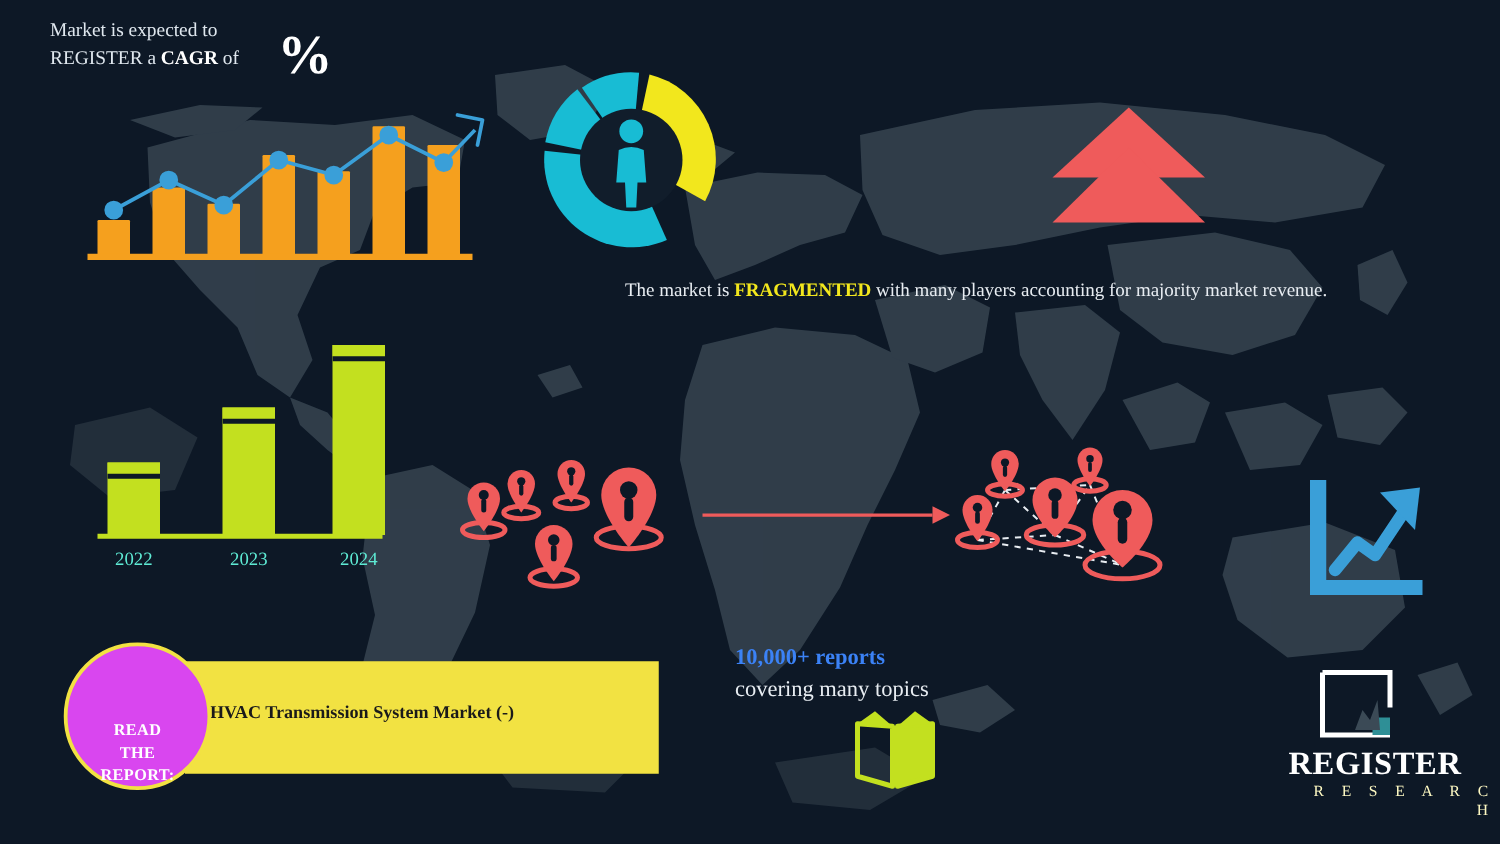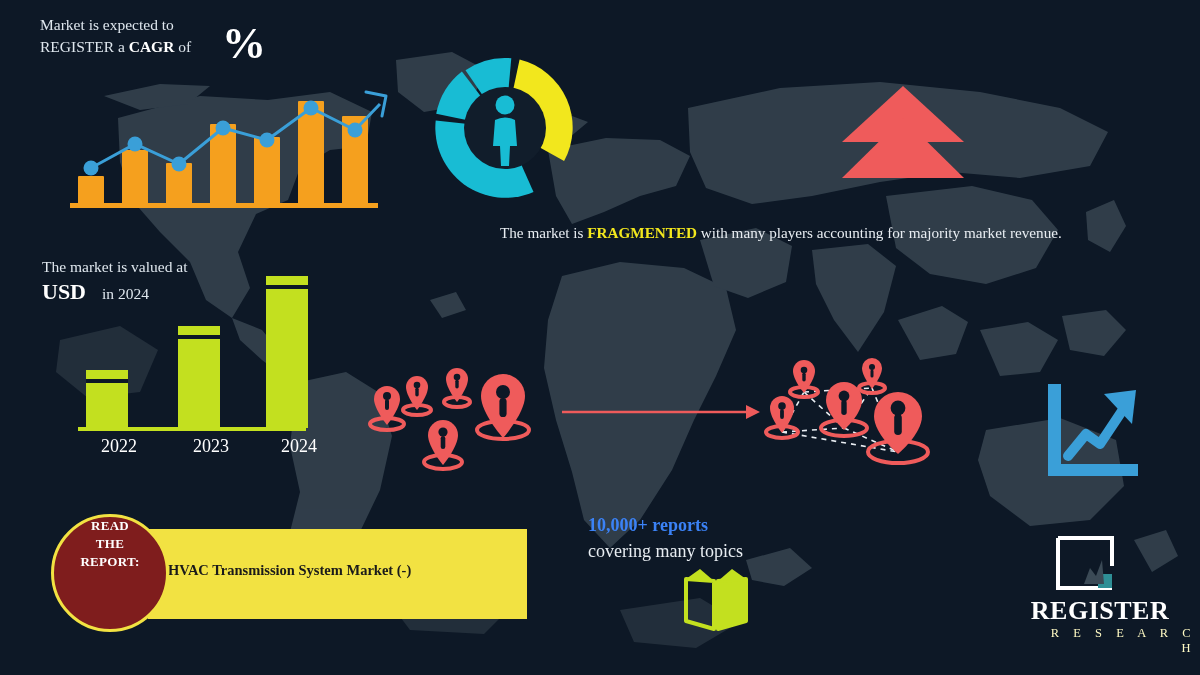--- a/index.html
+++ b/index.html
@@ -44,21 +44,21 @@
   #vb-in { font-size:15.5px; color:#dfe7ee; margin-left:16px; }
 
   
   #green-chart { position:absolute; left:78px; top:270px; width:250px; height:165px; z-index:4; }
   .gbar { position:absolute; bottom:7px; background:#c3e01f; width:42px; }
   .gbar .gbar-cap {
     position:absolute; left:0; right:0; top:0; height:13px;
     background:#c3e01f; border-bottom:4px solid #0d1826;
   }
   #green-axis { position:absolute; left:0; bottom:4px; height:4px; width:228px; background:#c3e01f; }
-  .gyear { position:absolute; bottom:-22px; font-size:18px; color:#ffffff; width:60px; text-align:right; }
+  .gyear { position:absolute; bottom:-22px; font-size:15px; color:#5eead4; width:60px; text-align:center; }
 
   
   #growth-chart { position:absolute; left:70px; top:82px; width:320px; height:128px; z-index:4; }
   .obar { position:absolute; bottom:6px; background:#f5a01e; width:26px; border-radius:1px; }
   #orange-axis { position:absolute; left:0; bottom:2px; height:5px; width:308px; background:#f5a01e; }
 
   
   #donut { position:absolute; left:425px; top:48px; width:160px; height:160px; z-index:4; }
 
   
@@ -74,22 +74,22 @@
   #read-report-bar {
     position:absolute; left:148px; top:529px; width:379px; height:90px;
     background:#f2e242; z-index:4;
   }
   #read-report-title {
     position:absolute; left:168px; top:562px; width:350px;
     font-size:14.5px; font-weight:bold; color:#1a1a1a; z-index:6;
   }
   #read-circle {
     position:absolute; left:51px; top:514px; width:118px; height:118px;
-    border-radius:50%; background:#7f1d1d; border:3px solid #f2e242;
-    z-index:7; display:flex; align-items:flex-start; justify-content:center;
+    border-radius:50%; background:#d946ef; border:3px solid #f2e242;
+    z-index:7; display:flex; align-items:flex-end; justify-content:center;
   }
   #read-circle-label {
     font-size:13px; font-weight:bold; color:#ffffff; text-align:center;
     line-height:18px; letter-spacing:.3px; white-space:pre-line;
   }
 
   
   #reports-block { position:absolute; left:588px; top:512px; width:260px; z-index:5; }
   #reports-l1, #reports-l2 { font-size:18px; color:#e8edf2; line-height:26px; }
   #reports-l1 { font-weight:bold; color:#3b82f6; }
@@ -211,26 +211,20 @@
   </svg>
 
 
   <svg id="up-triangles" viewBox="0 0 130 96">
     <polygon points="65,2 126,58 4,58" fill="#ef5b5b"></polygon>
     <polygon points="65,34 126,94 4,94" fill="#ef5b5b"></polygon>
   </svg>
 
   <div id="fragmented-block"><span>The market is </span><span id="frag-word">FRAGMENTED</span><span> with many players accounting for majority market revenue.</span></div>
 
-  <div id="valued-block">
-    <div id="vb-line1">The market is valued at</div>
-    <div>
-      <span id="vb-usd">USD</span><span id="vb-in">in 2024</span>
-    </div>
-  </div>
 
   <div id="green-chart">
     <div class="gbar" style="left:8px;height:58px;">
       <div class="gbar-cap"></div>
     </div>
     <div class="gbar" style="left:100px;height:102px;">
       <div class="gbar-cap"></div>
     </div>
     <div class="gbar" style="left:188px;height:152px;">
       <div class="gbar-cap"></div>

